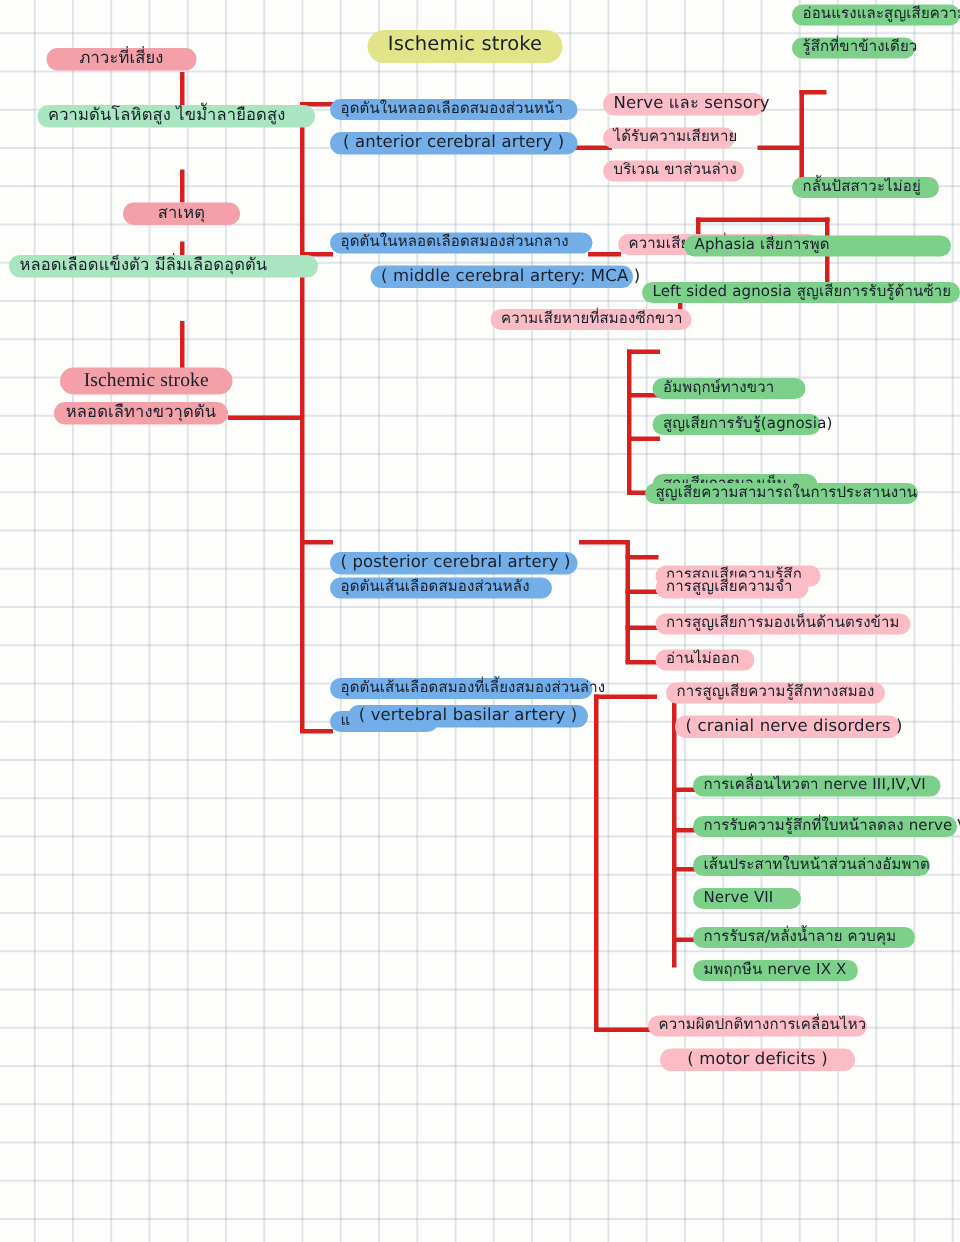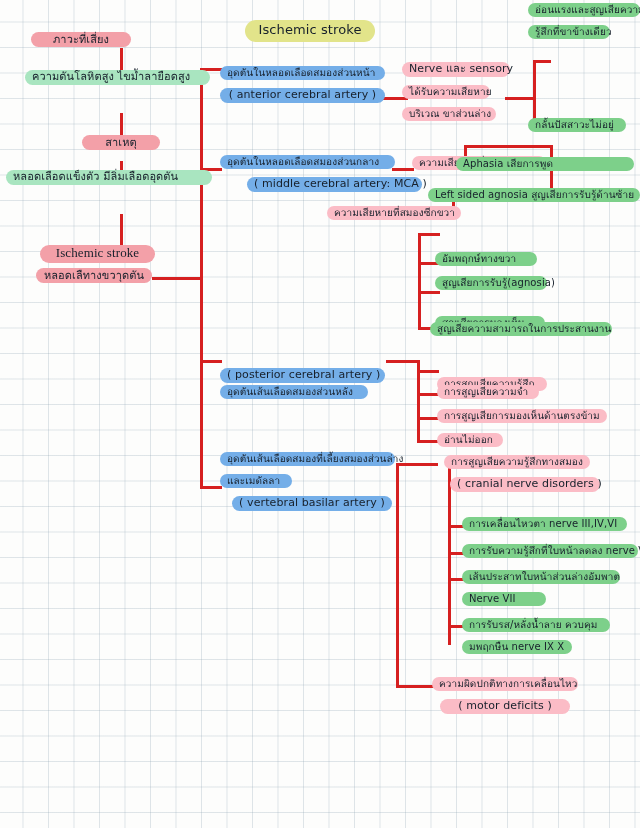--- a/index.html
+++ b/index.html
@@ -139,28 +139,28 @@
   <div class="node blue t10" style="left:220px;top:346px;width:148px;margin-top:39px;">อุดตันเส้นเลือดสมองส่วนหลัง</div>
   <div class="node blue t11 ctr" style="left:220px;top:368px;width:165px;">( posterior cerebral artery )</div>
 
   <div class="node pinklt t10" style="left:437px;top:361px;width:110px;margin-top:16px;">การสูญเสียความรู้สึก</div>
   <div class="node pinklt t10" style="left:437px;top:385px;width:102px;">การสูญเสียความจำ</div>
   <div class="node pinklt t10" style="left:437px;top:409px;width:170px;">การสูญเสียการมองเห็นด้านตรงข้าม</div>
   <div class="node pinklt t10" style="left:437px;top:433px;width:66px;">อ่านไม่ออก</div>
 
   <div class="node blue t10" style="left:220px;top:452px;width:175px;">อุดตันเส้นเลือดสมองที่เลี้ยงสมองส่วนล่าง</div>
   <div class="node blue t10" style="left:220px;top:474px;width:72px;">และเมดัลลา</div>
-  <div class="node blue t11 ctr" style="left:232px;top:496px;width:160px;">( vertebral basilar artery )</div>
+  <div class="node blue t11 ctr" style="left:232px;top:470px;width:160px;">( vertebral basilar artery )</div>
 
   <div class="node pinklt t10" style="left:444px;top:455px;width:146px;">การสูญเสียความรู้สึกทางสมอง</div>
   <div class="node green2 t10" style="left:462px;top:517px;width:165px;">การเคลื่อนไหวตา  nerve III,IV,VI</div>
 
   <div class="node pinklt t11 ctr" style="left:450px;top:477px;width:150px;">( cranial nerve disorders )</div>
   <div class="node green2 t10" style="left:462px;top:544px;width:176px;">การรับความรู้สึกที่ใบหน้าลดลง  nerve V</div>
   <div class="node green2 t10" style="left:462px;top:570px;width:158px;">เส้นประสาทใบหน้าส่วนล่างอัมพาต</div>
-  <div class="node green2 t10" style="left:462px;top:592px;width:84px;">Nerve VII</div>
+  <div class="node green2 t10" style="left:462px;top:592px;width:72px;">Nerve VII</div>
   <div class="node green2 t10" style="left:462px;top:618px;width:148px;">การรับรส/หลั่งน้ำลาย  ควบคุม</div>
   <div class="node green2 t10" style="left:462px;top:640px;width:110px;">มพฤกษืน  nerve IX  X</div>
 
   <div class="node pinklt t10" style="left:432px;top:677px;width:146px;">ความผิดปกติทางการเคลื่อนไหว</div>
   <div class="node pinklt t11 ctr" style="left:440px;top:699px;width:130px;">( motor deficits )</div>
 
 </div>
 
 </body></html>

